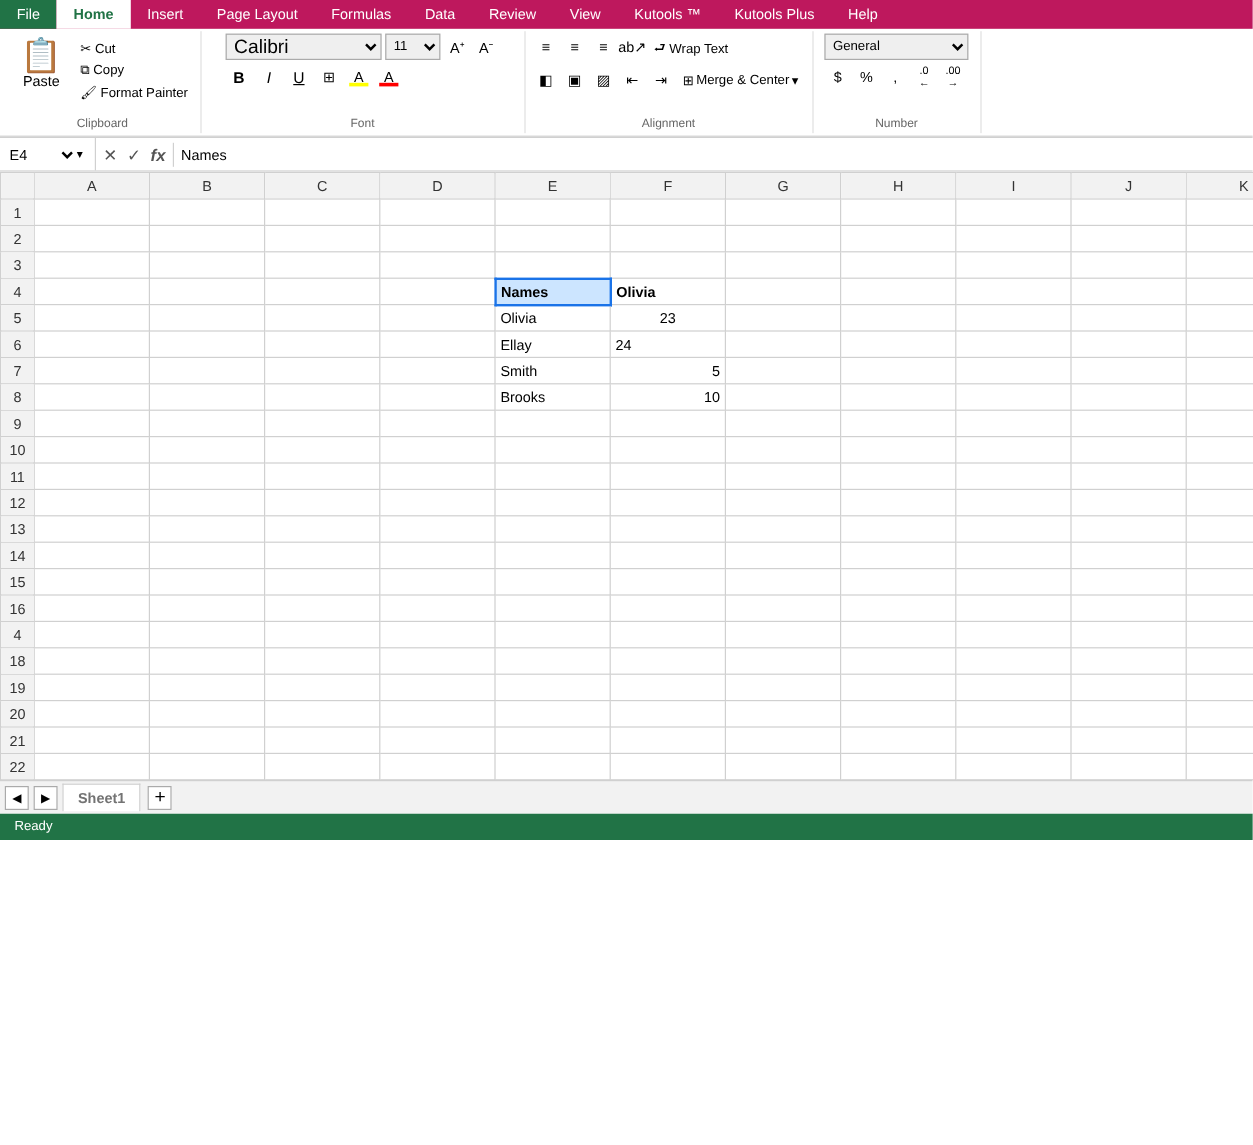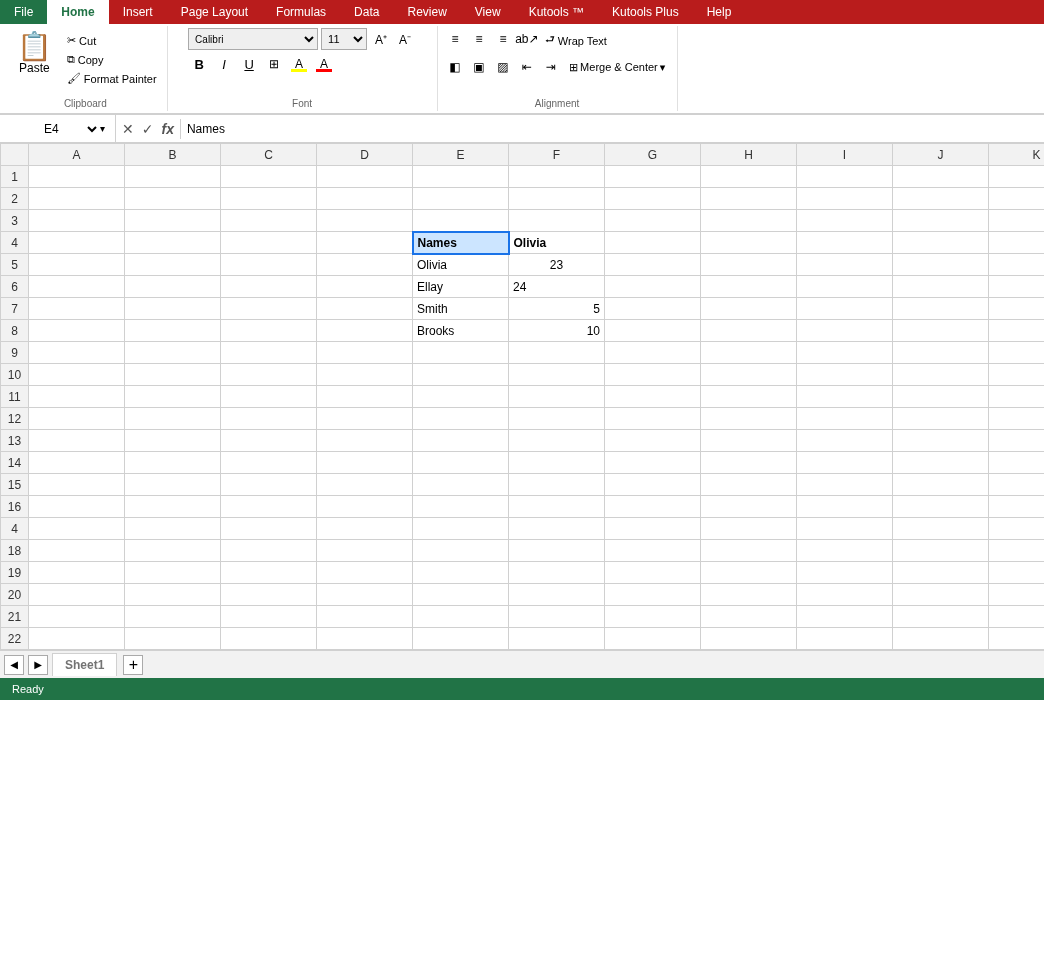--- a/index.html
+++ b/index.html
@@ -1,20 +1,20 @@
 <!DOCTYPE html>
 <html><head>
   <meta charset="utf-8">
   <style>
     * { box-sizing: border-box; margin: 0; padding: 0; }
     body { font-family: 'Segoe UI', Arial, sans-serif; font-size: 12px; background: #fff; overflow: hidden; }
 
     
     .ribbon { background: #fff; border-bottom: 1px solid #d0d0d0; user-select: none; }
-    .ribbon-tabs { display: flex; background: #b91c1c; }
+    .ribbon-tabs { display: flex; background: #be185d; }
     .ribbon-tab {
       padding: 5px 14px;
       color: #fff;
       font-size: 12px;
       cursor: pointer;
       border: none;
       background: transparent;
     }
     .ribbon-tab.active { background: #fff; color: #217346; font-weight: 600; }
 
@@ -23,34 +23,34 @@
     .ribbon-group-content { display: flex; flex: 1; align-items: center; gap: 2px; }
     .ribbon-group-label { font-size: 10px; color: #666; margin-top: 2px; white-space: nowrap; }
 
     
     .clipboard-group .ribbon-group-content { flex-direction: row; align-items: flex-start; gap: 4px; }
     .paste-btn { display: flex; flex-direction: column; align-items: center; padding: 4px 6px; cursor: pointer; border: 1px solid transparent; border-radius: 2px; }
     .paste-icon { font-size: 28px; line-height: 1; }
     .clipboard-right { display: flex; flex-direction: column; gap: 2px; justify-content: center; margin-top: 4px; }
     .clip-btn { display: flex; align-items: center; gap: 3px; cursor: pointer; padding: 1px 3px; border: 1px solid transparent; border-radius: 2px; white-space: nowrap; font-size: 11px; }
     .font-row { display: flex; align-items: center; gap: 3px; width: 100%; }
-    .font-select { font-size: 10px; border: 1px solid #aaa; padding: 1px 2px; height: 22px; min-width: 130px; }
+    .font-select { font-size: 16px; border: 1px solid #aaa; padding: 1px 2px; height: 22px; min-width: 130px; }
     .font-size-select { font-size: 11px; border: 1px solid #aaa; padding: 1px 2px; height: 22px; width: 46px; }
     .font-size-btns { display: flex; gap: 2px; }
     .icon-btn { width: 22px; height: 22px; border: 1px solid transparent; border-radius: 2px; cursor: pointer; display: flex; align-items: center; justify-content: center; font-size: 12px; background: transparent; }
     .bold-btn { font-weight: bold; font-size: 13px; }
     .italic-btn { font-style: italic; font-size: 13px; }
     .underline-btn { text-decoration: underline; font-size: 13px; }
     .color-btn { position: relative; }
     .color-bar { position: absolute; bottom: 2px; left: 2px; right: 2px; height: 3px; }
     .align-row { display: flex; gap: 2px; }
     .number-select { font-size: 11px; border: 1px solid #aaa; padding: 1px 2px; height: 22px; width: 120px; }
 
     
-    .formula-bar { display: flex; align-items: center; border-bottom: 1px solid #d0d0d0; height: 28px; background: #fff; padding-left: 36px; }
+    .formula-bar { display: flex; align-items: center; border-bottom: 1px solid #d0d0d0; height: 28px; background: #fff; }
     .cell-ref { display: flex; align-items: center; border-right: 1px solid #d0d0d0; padding: 0 4px; min-width: 80px; height: 100%; }
     .cell-ref select { border: none; font-size: 12px; outline: none; width: 60px; background: transparent; }
     .formula-icons { display: flex; align-items: center; padding: 0 4px; gap: 4px; border-right: 1px solid #d0d0d0; }
     .formula-icon { font-size: 14px; cursor: pointer; color: #555; padding: 2px; }
     .formula-input { flex: 1; border: none; outline: none; padding: 0 6px; font-size: 12px; }
 
     
     .spreadsheet-container { display: flex; flex-direction: column; flex: 1; overflow: hidden; }
     .sheet-scroll { overflow: auto; flex: 1; }
     table.sheet { border-collapse: collapse; table-layout: fixed; }
@@ -209,20 +209,35 @@
           <div class="merge-btn">
             <span>⊞</span>
             <span>Merge &amp; Center</span>
             <span>▾</span>
           </div>
         </div>
       </div>
       <div class="ribbon-group-label">Alignment</div>
     </div>
 
+    <div class="ribbon-group" style="min-width:140px;">
+      <div class="ribbon-group-content" style="flex-direction:column; gap:3px; align-items:flex-start;">
+        <select class="number-select">
+          <option>General</option>
+        </select>
+        <div class="number-row">
+          <button class="icon-btn">$</button>
+          <button class="icon-btn">%</button>
+          <button class="icon-btn">,</button>
+          <button class="icon-btn" style="font-size:9px;">.0<br>←</button>
+          <button class="icon-btn" style="font-size:9px;">.00<br>→</button>
+        </div>
+      </div>
+      <div class="ribbon-group-label">Number</div>
+    </div>
 
   </div>
 </div>
 
 <div class="formula-bar">
   <div class="cell-ref">
     <select style="border:none;font-size:12px;outline:none;background:transparent;">
       <option>E4</option>
     </select>
     <span style="font-size:10px; cursor:pointer;">▾</span>

